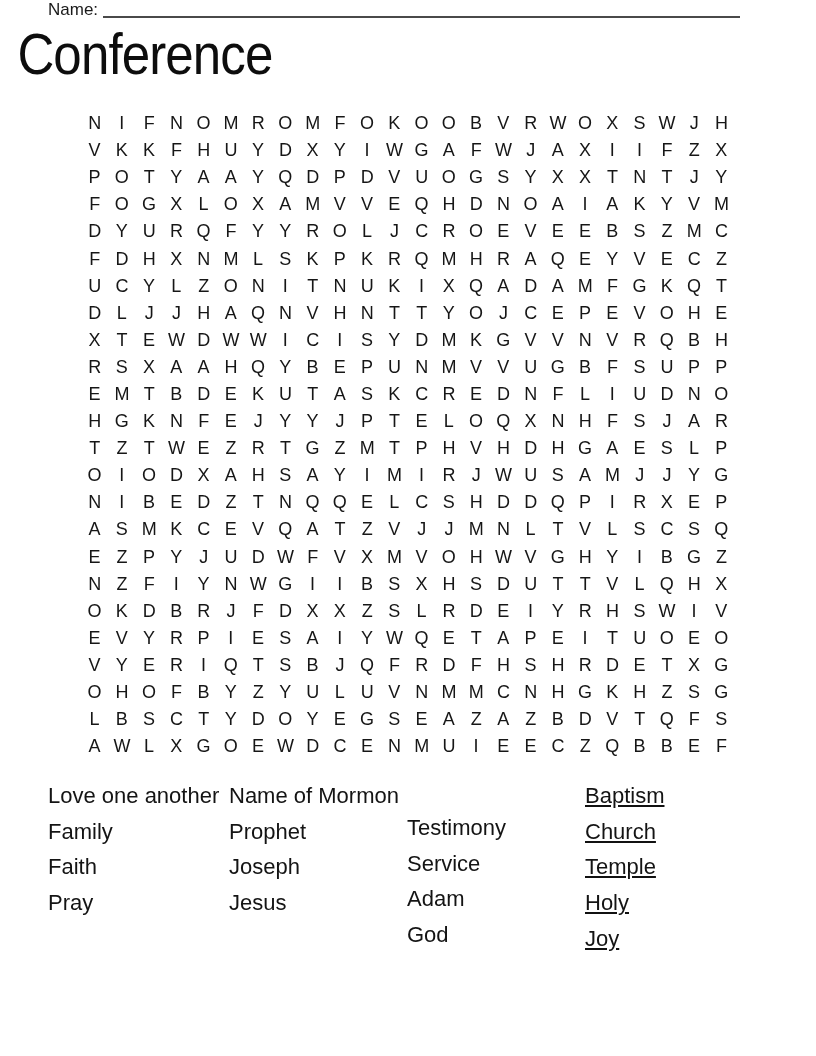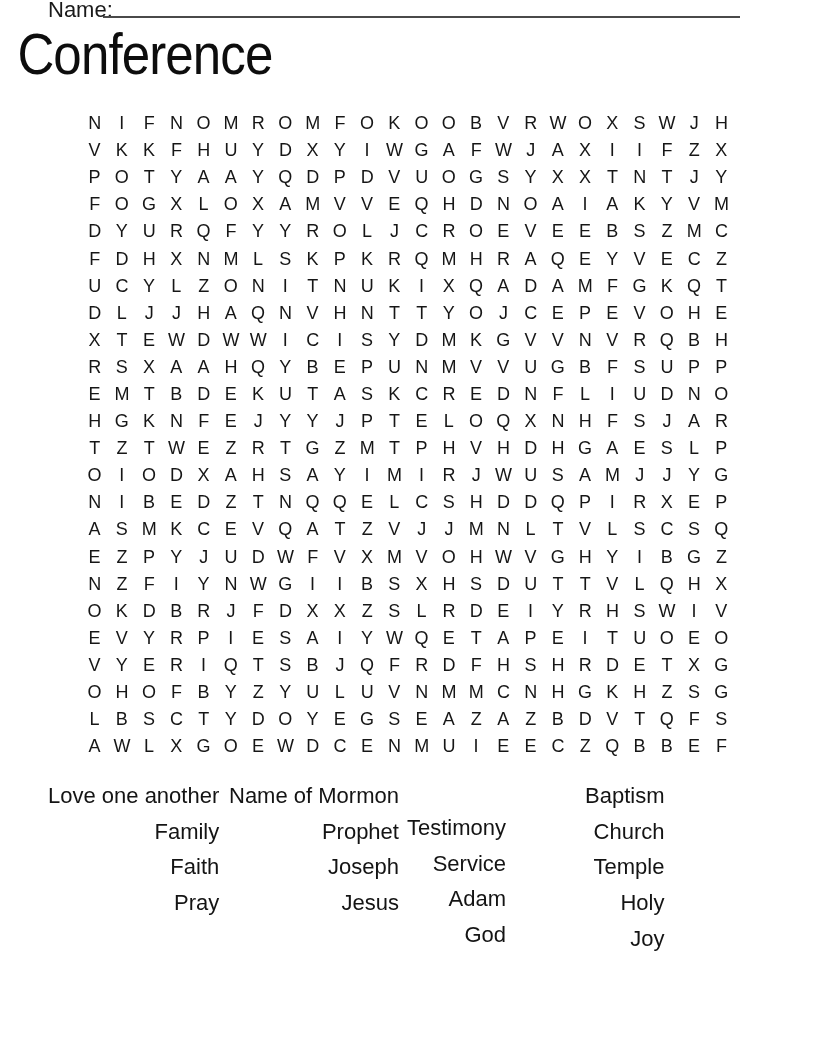--- a/index.html
+++ b/index.html
@@ -21,21 +21,21 @@
     position: absolute;
     top: 0;
     left: 48px;
     right: 76px;
     height: 22px;
   }
   .name-label {
     position: absolute;
     left: 0;
     top: 0;
-    font-size: 22px;
+    font-size: 17px;
     line-height: 20px;
     color: #1a1a1a;
   }
   .name-underline {
     position: absolute;
     left: 55px;
     top: 16px;
     width: 637px;
     height: 2px;
     background: #4a4a4a;
@@ -76,30 +76,29 @@
     font-weight: 400;
     color: #161616;
   }
   
   .word-list {
     position: absolute;
     top: 778px;
     left: 0;
     width: 100%;
     height: 185px;
-    text-align: right;
   }
   .word-column {
     position: absolute;
     top: 0;
   }
   .word-column.c0 { left: 48px; }
   .word-column.c1 { left: 229px; }
   .word-column.c2 { left: 407px; margin-top: 32px; }
-  .word-column.c3 { left: 585px; }
+  .word-column.c3 { left: 585px; text-decoration: underline; }
   .word-item {
     font-size: 22px;
     line-height: 35.7px;
     color: #141414;
     white-space: nowrap;
   }
 </style>
 </head>
 <body>
 

